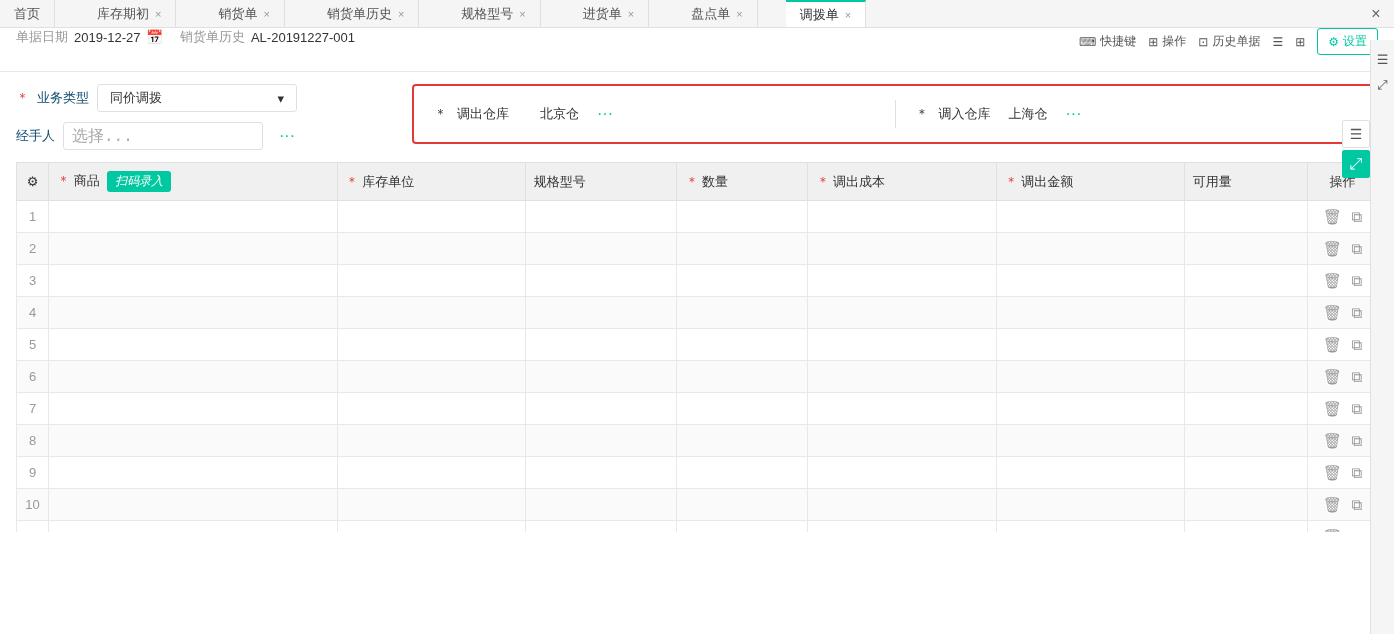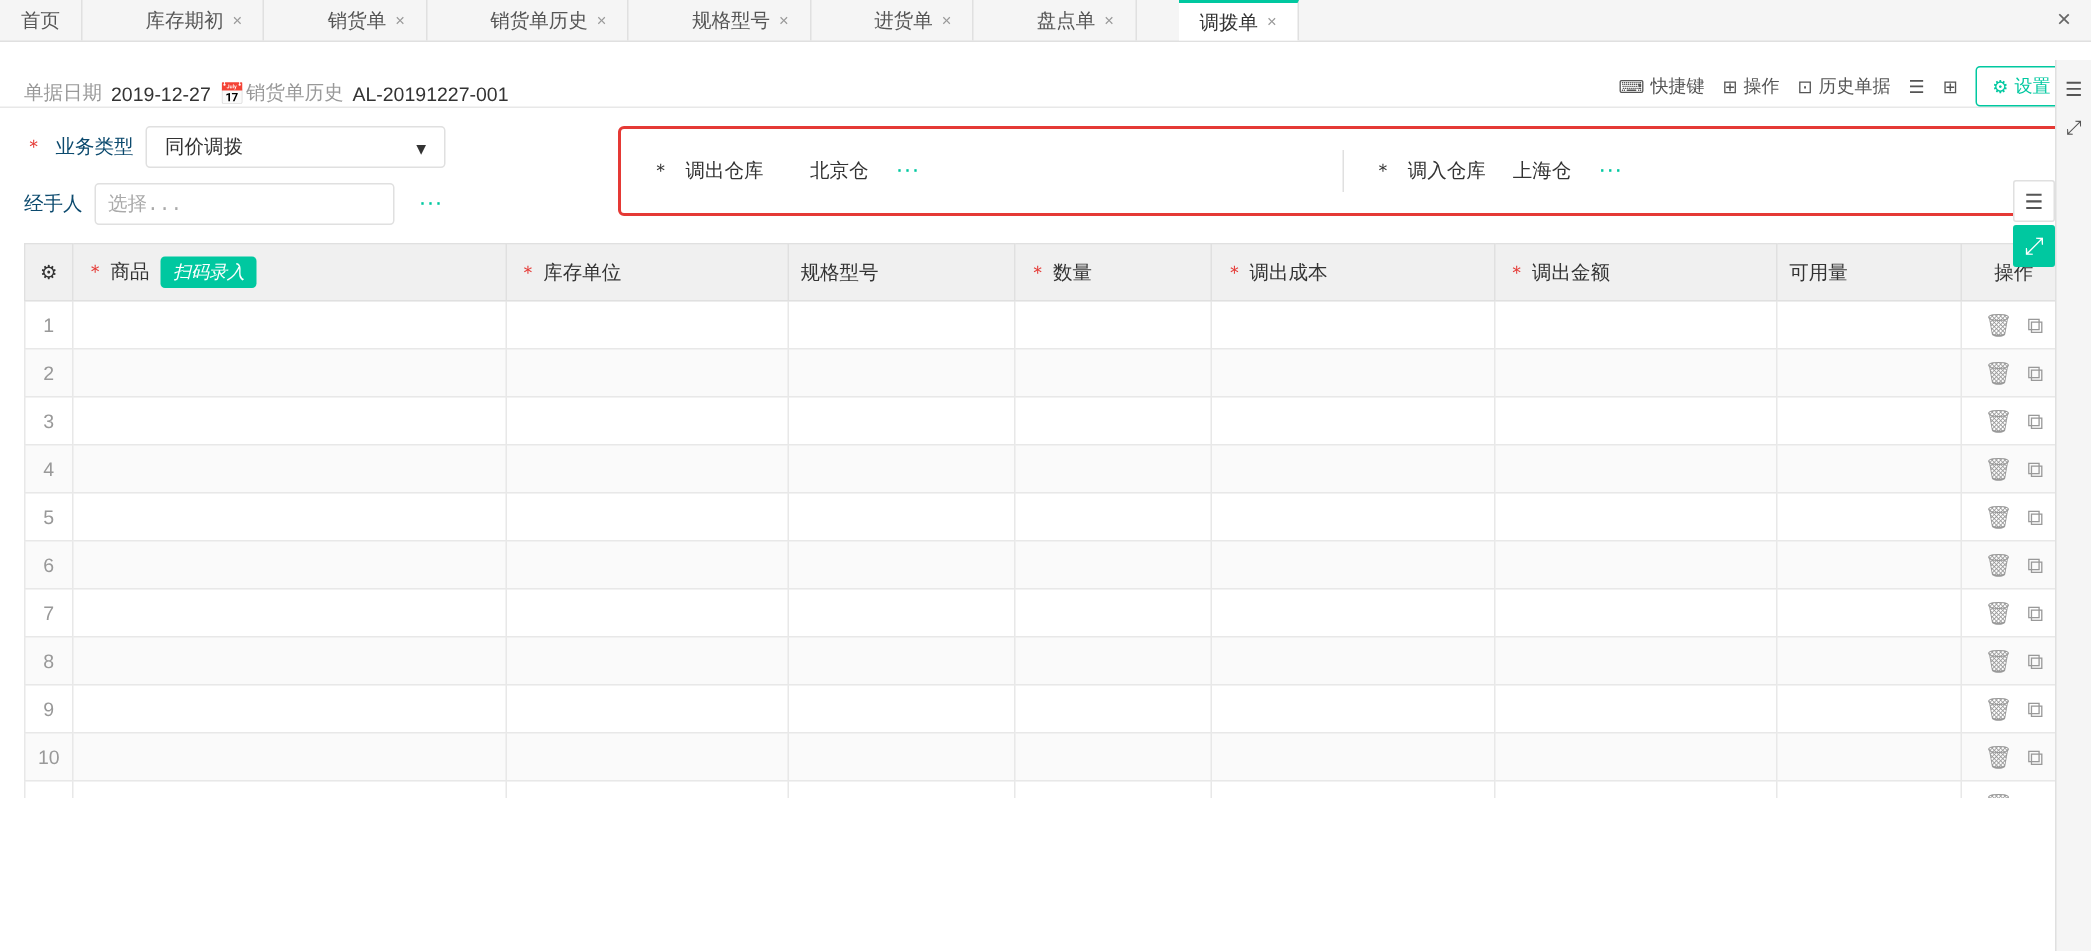--- a/index.html
+++ b/index.html
@@ -20,22 +20,22 @@
       border-top: 2px solid #00c8a0;
     }
     .tab .close-icon { margin-left: 6px; font-size: 11px; color: #999; cursor: pointer; }
     .window-close {
       margin-left: auto; width: 36px; height: 36px; display: flex;
       align-items: center; justify-content: center; cursor: pointer; font-size: 16px; color: #666;
     }
 
     
     .toolbar {
-      display: flex; align-items: flex-end; height: 44px; padding: 0 16px;
-      border-bottom: 1px solid #e8e8e8; background: #fff; gap: 0;
+      display: flex; align-items: flex-start; height: 44px; padding: 0 16px;
+      border-bottom: 1px solid #e8e8e8; background: #fff; gap: 16px;
     }
     .toolbar-item { display: flex; align-items: center; gap: 6px; font-size: 13px; color: #333; }
     .toolbar-item .label { color: #999; }
     .toolbar-item .value { color: #333; }
     .toolbar-item .calendar-icon { color: #00c8a0; cursor: pointer; font-size: 14px; }
     .toolbar-right { margin-left: auto; display: flex; align-items: center; gap: 12px; }
     .toolbar-right .action-item {
       display: flex; align-items: center; gap: 4px; font-size: 12px;
       color: #555; cursor: pointer;
     }
@@ -52,21 +52,21 @@
     .form-left { display: flex; flex-direction: column; gap: 10px; min-width: 380px; }
     .form-right-box {
       flex: 1; border: 2px solid #e53935; border-radius: 4px;
       padding: 14px 20px; display: flex; align-items: center; gap: 0;
     }
     .form-field { display: flex; align-items: center; gap: 8px; }
     .form-field .req { color: #e53935; font-size: 13px; }
     .form-field .field-label { color: #0c4a6e; font-size: 13px; white-space: nowrap; }
     .form-field .field-value {
       min-width: 120px; padding: 0 8px; height: 28px; border: 1px solid #e0e0e0;
-      border-radius: 3px; display: flex; align-items: center; background: #fff; font-size: 13px; font-family: Liberation Mono, monospace;
+      border-radius: 3px; display: flex; align-items: center; background: #fff; font-size: 16px; font-family: Liberation Mono, monospace;
     }
     .form-field .field-dropdown {
       width: 200px; padding: 0 12px; height: 28px; border: 1px solid #e0e0e0;
       border-radius: 3px; display: flex; align-items: center; justify-content: space-between;
       background: #fff; cursor: pointer;
     }
     .more-btn { color: #00c8a0; cursor: pointer; font-size: 16px; margin-left: 8px; }
     .warehouse-group { display: flex; align-items: center; gap: 10px; flex: 1; }
     .warehouse-divider { width: 1px; background: #e0e0e0; height: 28px; margin: 0 20px; }
 

